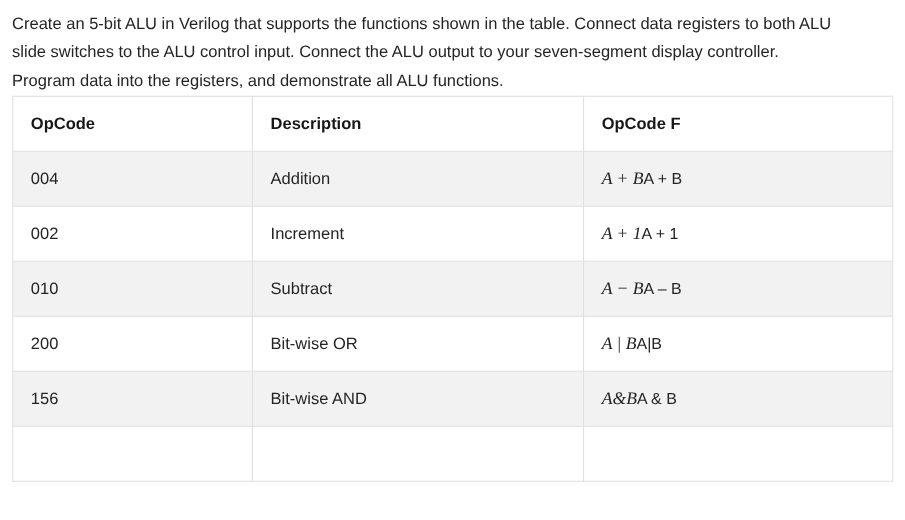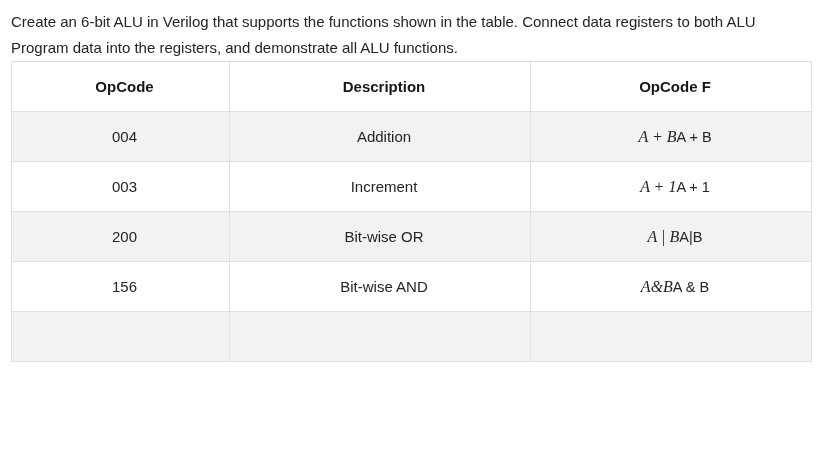--- a/index.html
+++ b/index.html
@@ -33,21 +33,21 @@
     margin-top: 0;
     width: 800px;
   }
   col.c1 { width: 218px; }
   col.c2 { width: 301px; }
   col.c3 { width: 281px; }
   th, td {
     border: 1px solid var(--border);
     height: 50px;
     padding: 0 8px 0 16px;
-    text-align: center;
+    text-align: left;
     vertical-align: middle;
     font-size: 15px;
     color: var(--text);
     overflow: hidden;
   }
   th {
     font-weight: bold;
     color: var(--header-text);
     background: var(--background);
   }
@@ -61,21 +61,22 @@
   .plain {
     font-size: 14.5px;
   }
 </style>
 </head>
 <body>
 
 <div>
 
   <div class="intro">
-    <div class="intro-line">Create an 6-bit ALU in Verilog that supports the functions shown in the table. Connect data registers to both ALU</div>
+    <div class="intro-line">Create an 5-bit ALU in Verilog that supports the functions shown in the table. Connect data registers to both ALU</div>
+    <div class="intro-line">slide switches to the ALU control input. Connect the ALU output to your seven-segment display controller.</div>
     <div class="intro-line">Program data into the registers, and demonstrate all ALU functions.</div>
   </div>
 
   <table class="alu-table">
     <colgroup>
       <col class="c1">
         <col class="c2">
         <col class="c3">
     </colgroup>
     <thead>
@@ -85,23 +86,28 @@
         <th>OpCode F</th>
       </tr>
     </thead>
     <tbody>
         <tr>
           <td>004</td>
           <td>Addition</td>
           <td><span class="math">A + B</span><span class="plain">A + B</span></td>
         </tr>
         <tr>
-          <td>003</td>
+          <td>002</td>
           <td>Increment</td>
           <td><span class="math">A + 1</span><span class="plain">A + 1</span></td>
+        </tr>
+        <tr>
+          <td>010</td>
+          <td>Subtract</td>
+          <td><span class="math">A − B</span><span class="plain">A – B</span></td>
         </tr>
         <tr>
           <td>200</td>
           <td>Bit-wise OR</td>
           <td><span class="math">A | B</span><span class="plain">A|B</span></td>
         </tr>
         <tr>
           <td>156</td>
           <td>Bit-wise AND</td>
           <td><span class="math">A&amp;B</span><span class="plain">A &amp; B</span></td>

